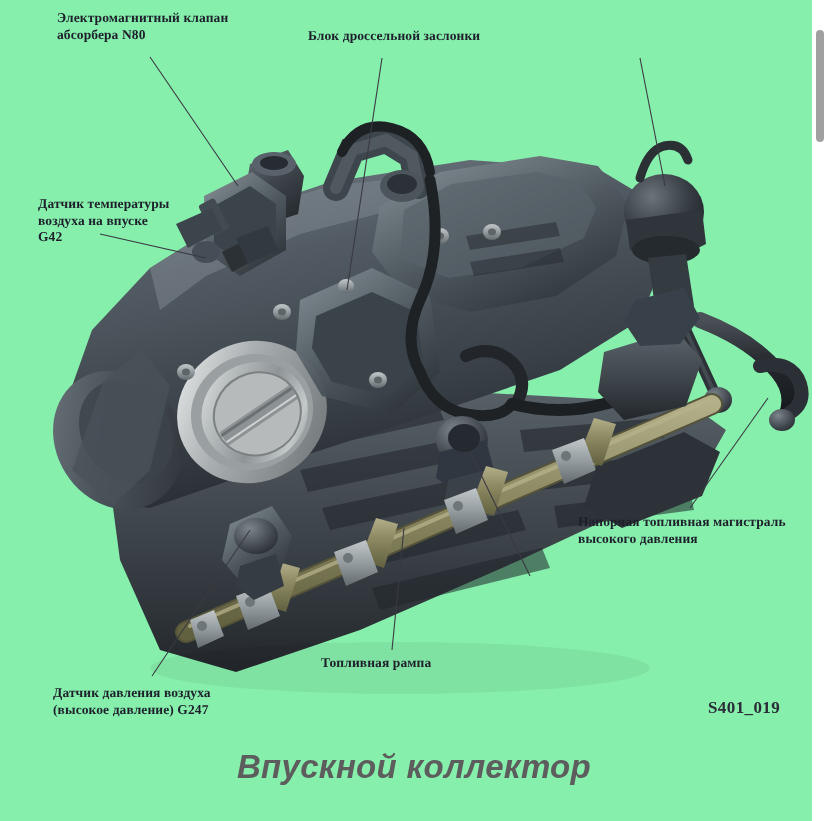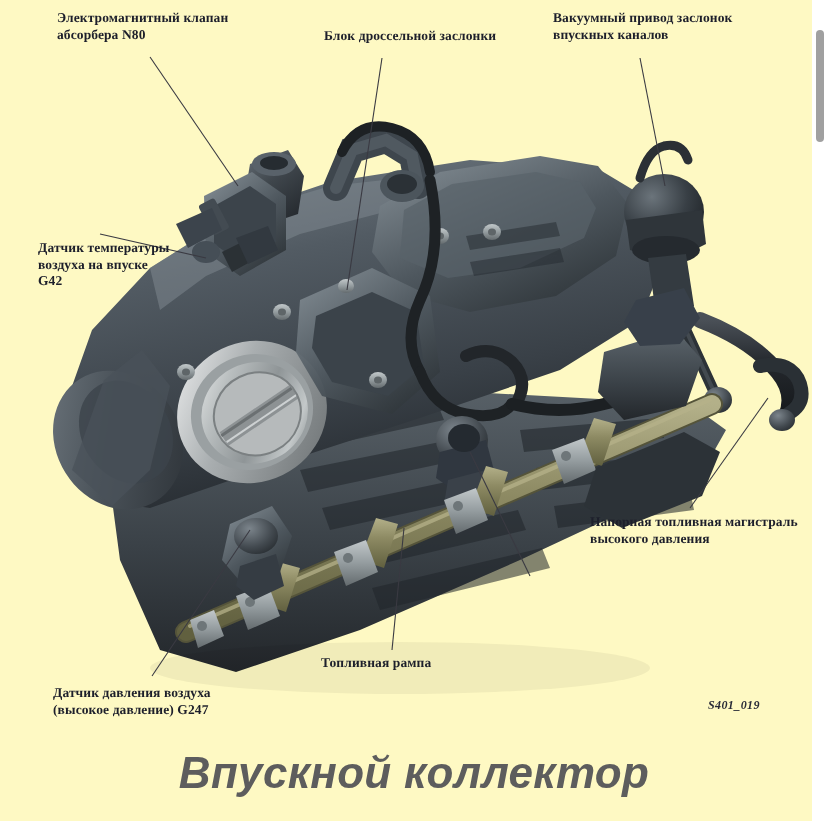--- a/index.html
+++ b/index.html
@@ -1,51 +1,51 @@
 <!DOCTYPE html>
 <html><head>
 <meta charset="utf-8">
 <style>
   html,body{margin:0;padding:0;}
   body{
     width:828px;height:821px;background:#ffffff;
     font-family:"Liberation Serif", serif;
     overflow:hidden;position:relative;
   }
-  #stage{position:relative;width:828px;height:821px;overflow:hidden;background:#fef9c3;}
+  #stage{position:relative;width:828px;height:821px;overflow:hidden;background:#86efac;}
 
   
   .callout{
     position:absolute;
     font-family:"Liberation Serif", serif;
     font-weight:700;
     font-size:13.5px;
     line-height:16.5px;
     color:#1d1f2b;
     letter-spacing:.1px;
     white-space:pre-line;
     text-rendering:geometricPrecision;
   }
 
   
   .figcode{
     position:absolute;
     font-family:"Liberation Serif", serif;
-    font-style:italic;font-weight:700;
-    font-size:12px;color:#2a2c38;
+    font-weight:700;
+    font-size:17px;color:#2a2c38;
     letter-spacing:.4px;
   }
 
   
   .title{
     position:absolute;
     left:0;right:0;text-align:center;
     font-family:"Liberation Sans", sans-serif;
     font-style:italic;font-weight:700;
-    font-size:44px;color:#5d5d5d;
+    font-size:33px;color:#5d5d5d;
     letter-spacing:.3px;
   }
 
   
   svg.leaders{position:absolute;left:0;top:0;width:828px;height:821px;pointer-events:none;}
   svg.leaders line{stroke:#3a3a42;stroke-width:1.1;}
 
   
   svg.artwork{position:absolute;left:0;top:0;width:828px;height:821px;}
 
@@ -285,27 +285,25 @@
     <line x1="640" y1="58" x2="665" y2="186"></line>
     <line x1="100" y1="234" x2="206" y2="258"></line>
     <line x1="690" y1="508" x2="768" y2="398"></line>
     <line x1="530" y1="576" x2="470" y2="452"></line>
     <line x1="392" y1="650" x2="404" y2="528"></line>
     <line x1="152" y1="676" x2="250" y2="530"></line>
   </svg>
 
   <div class="callout" style="left:57px;top:10px;">Электромагнитный клапан
 абсорбера N80</div>
-  <div class="callout" style="left:324px;top:28px;">Блок дроссельной заслонки</div>
-  <div class="callout" style="left:553px;top:10px;">Вакуумный привод заслонок
-впускных каналов</div>
-  <div class="callout" style="left:38px;top:196px;margin-top:44px;">Датчик температуры
+  <div class="callout" style="left:308px;top:28px;">Блок дроссельной заслонки</div>
+  <div class="callout" style="left:38px;top:196px;">Датчик температуры
 воздуха на впуске
 G42</div>
-  <div class="callout" style="left:578px;top:514px;margin-left:12px;">Напорная топливная магистраль
+  <div class="callout" style="left:578px;top:514px;">Напорная топливная магистраль
 высокого давления</div>
   <div class="callout" style="left:313px;top:655px;margin-left:8px;">Топливная рампа</div>
   <div class="callout" style="left:53px;top:685px;">Датчик давления воздуха
 (высокое давление) G247</div>
 
   <div class="figcode" style="left:708px;top:698px;">S401_019</div>
 
   <div class="title" style="top:748px;">Впускной коллектор</div>
 
   <div class="scrollbar-track">

